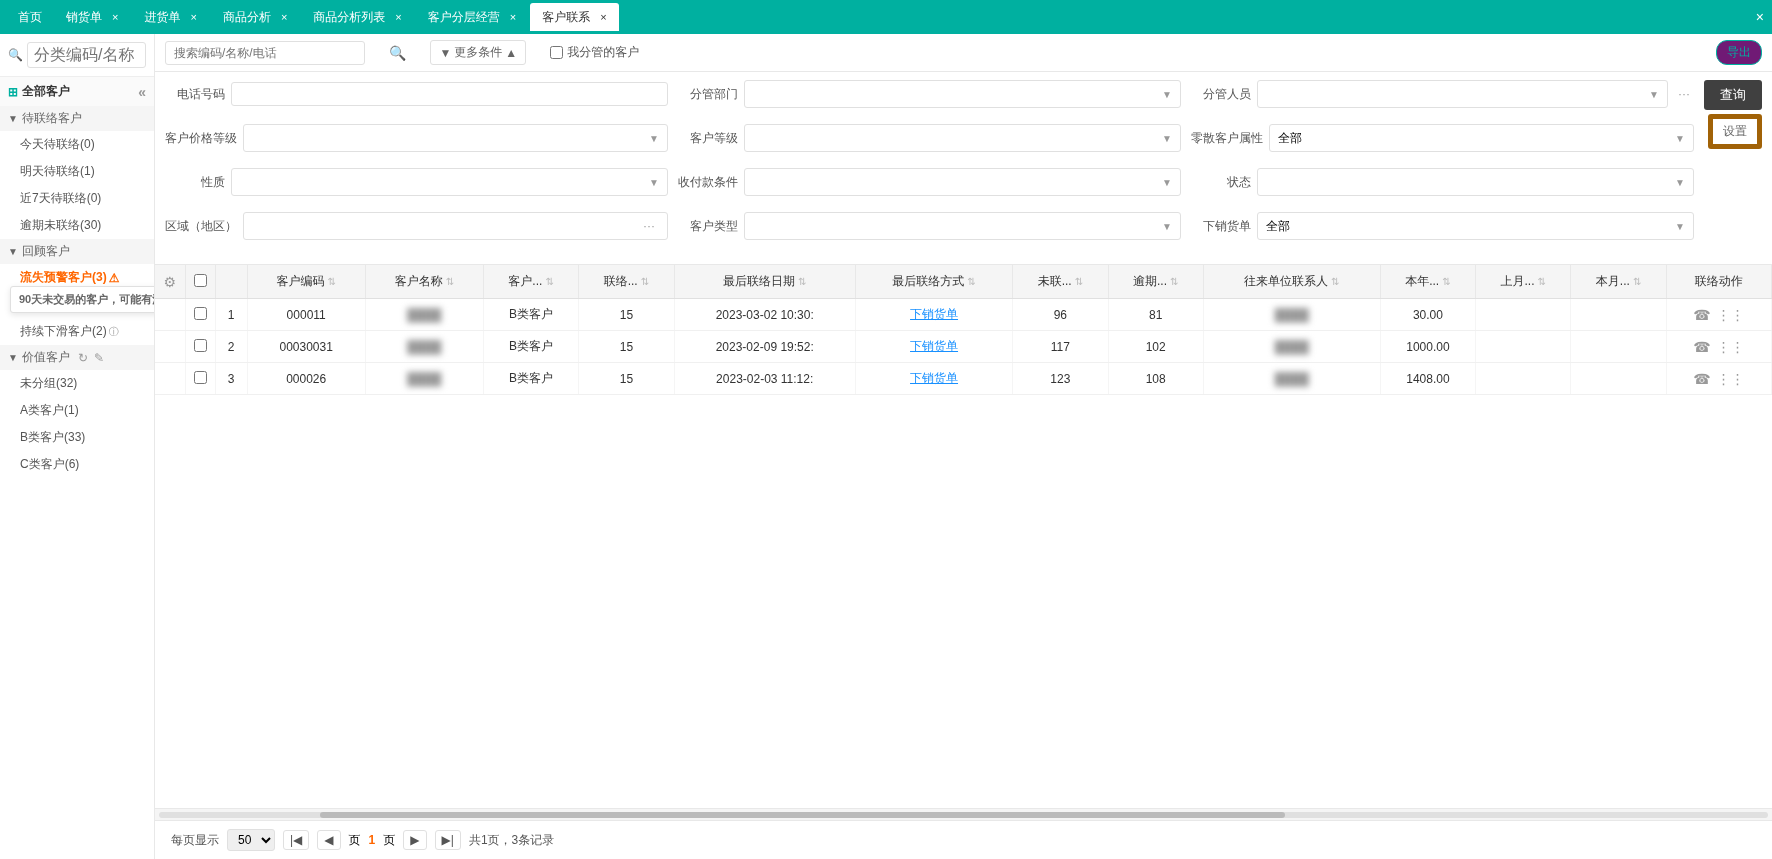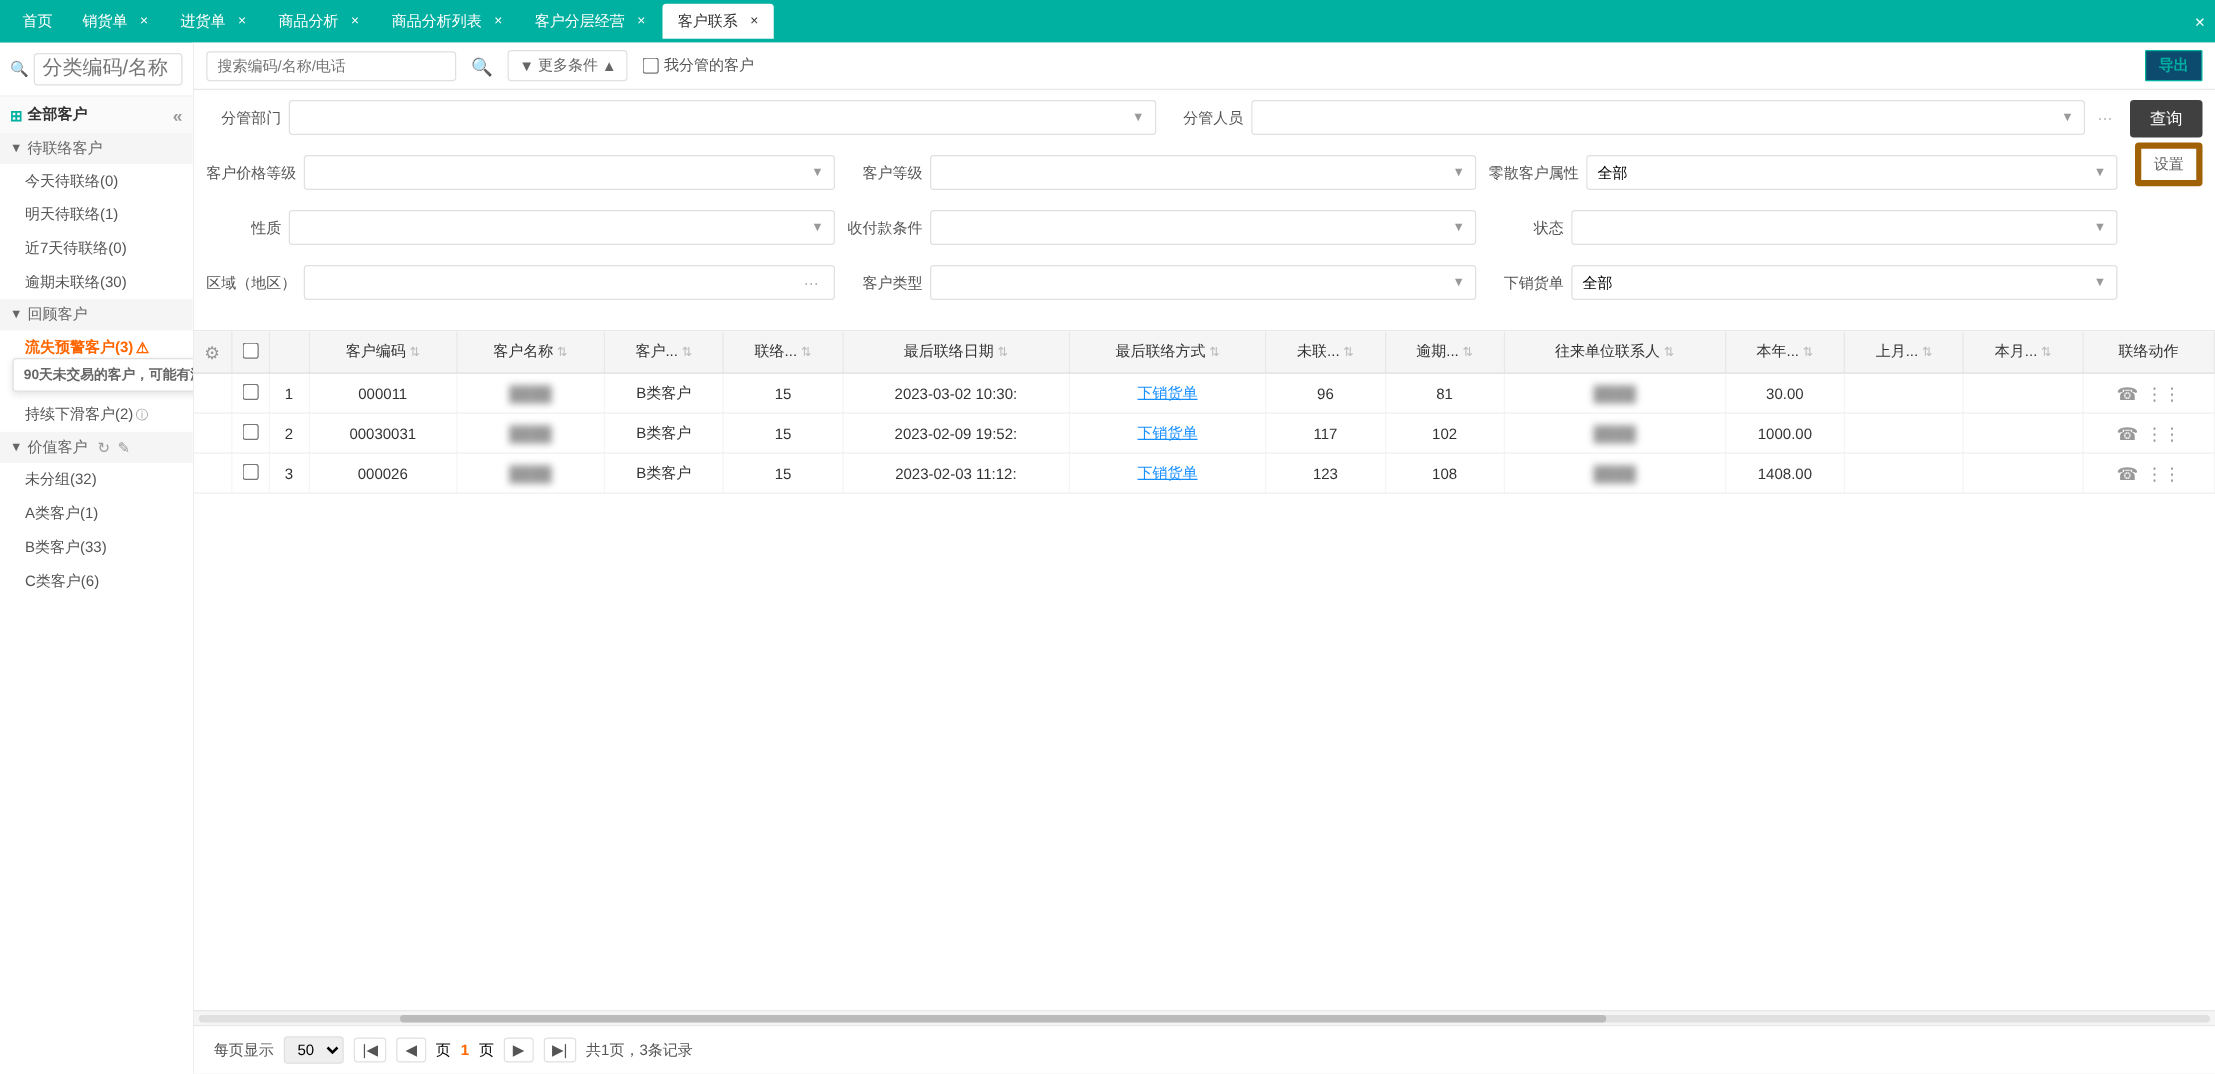--- a/index.html
+++ b/index.html
@@ -116,21 +116,21 @@
       overflow: hidden;
     }
 
     
     .filter-bar {
       background: #fff;
       border-bottom: 1px solid #e8e8e8;
       padding: 6px 10px;
       display: flex;
       align-items: center;
-      gap: 12px;
+      gap: 24px;
     }
     .filter-search-input {
       border: 1px solid #e0e0e0;
       border-radius: 3px;
       padding: 4px 8px;
       width: 200px;
       font-size: 12px;
       outline: none;
       color: #999;
     }
@@ -149,25 +149,24 @@
       display: flex;
       align-items: center;
       gap: 4px;
       color: #555;
       cursor: pointer;
     }
     .filter-right { margin-left: auto; }
     .export-btn {
       color: #00b0a0;
       border: 1px solid #00b0a0;
-      border-radius: 1px;
+      border-radius: 11px;
       padding: 3px 10px;
       cursor: pointer;
-      background: #0c4a6e;
-      font-weight: bold;
+      background: #701a75;
     }
 
     
     .advanced-filter {
       background: #fff;
       border-bottom: 1px solid #e8e8e8;
       padding: 8px 10px;
     }
     .filter-row {
       display: flex;
@@ -454,20 +453,24 @@
         <button class="export-btn">导出</button>
       </div>
     </div>
 
     <div class="advanced-filter">
 
       <div style="display:flex; gap:10px; margin-bottom:8px; align-items:flex-start;">
         <div style="flex:2; display:flex; flex-direction:column; gap:8px;">
           <div class="filter-row">
             <div class="filter-field">
+              <span class="filter-label">电话号码</span>
+              <input class="filter-input" type="text" style="">
+            </div>
+            <div class="filter-field">
               <span class="filter-label">分管部门</span>
               <div class="filter-select">
                 <span></span>
                 <span class="down-arrow">▼</span>
               </div>
             </div>
             <div class="filter-field">
               <span class="filter-label">分管人员</span>
               <div class="filter-select">
                 <span></span>

